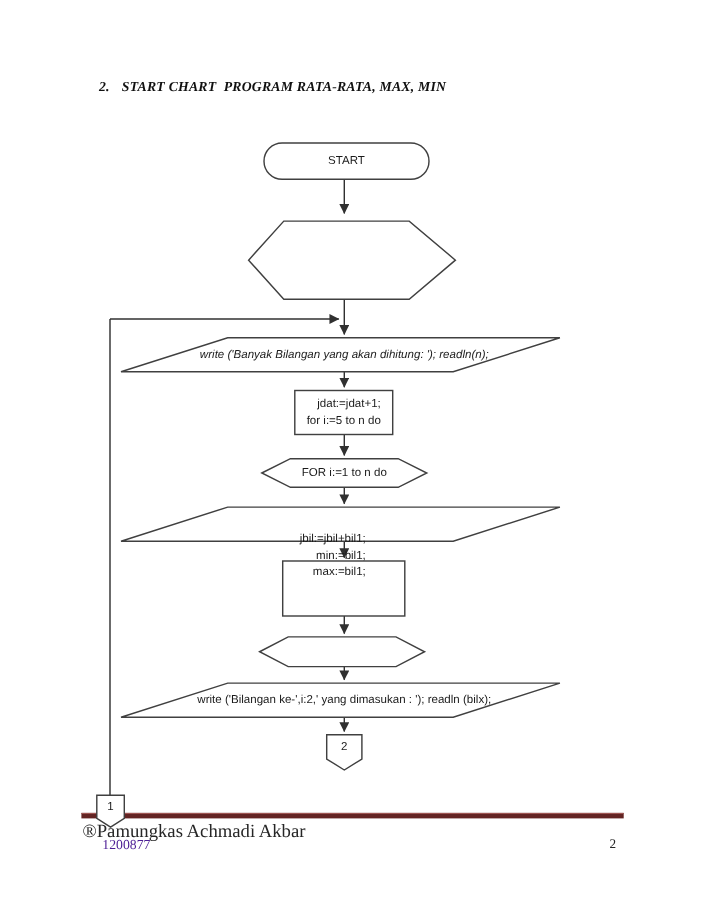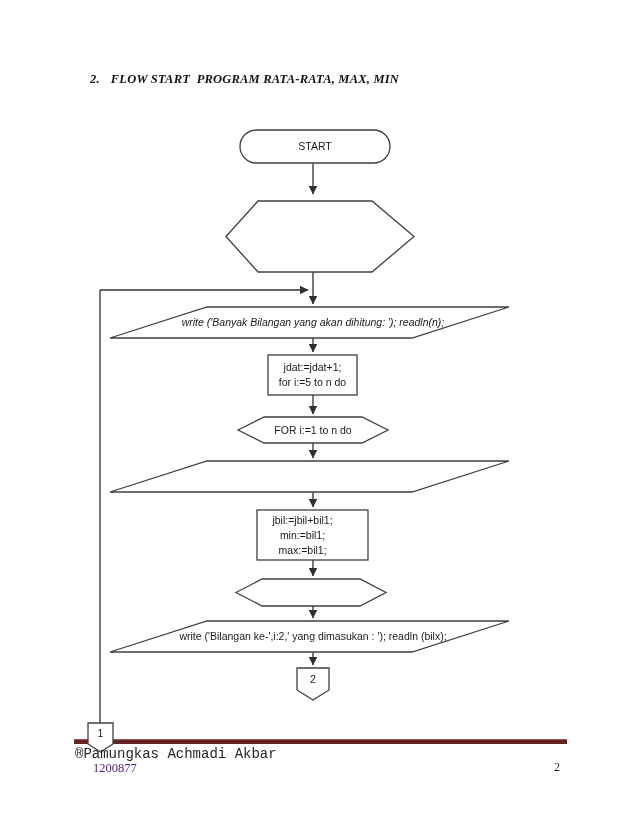--- a/index.html
+++ b/index.html
@@ -23,21 +23,21 @@
     font-size: 12.5px;
     color: #111111;
     letter-spacing: 0.2px;
   }
   .title span { white-space: pre; }
   .lbl {
     position: absolute;
     display: flex;
     align-items: center;
     justify-content: center;
-    text-align: center;
+    text-align: right;
     font-size: 10.5px;
     line-height: 15px;
     color: #1a1a1a;
     white-space: pre-line;
     z-index: 3;
     pointer-events: none;
   }
   .lbl.left {
     display: block;
     text-align: left;
@@ -55,22 +55,22 @@
     width: 493px;
     height: 4px;
     background: #632423;
     border-top: 1px solid #9e5552;
     z-index: 1;
   }
   .footer-author {
     position: absolute;
     left: 75px;
     top: 746px;
-    font-family: Liberation Mono, monospace;
-    font-size: 14px;
+    font-family: Liberation Serif, serif;
+    font-size: 17px;
     color: #262626;
     z-index: 3;
   }
   .footer-id {
     position: absolute;
     left: 93px;
     top: 761px;
     font-family: "Liberation Serif", serif;
     font-size: 12.5px;
     color: #4c1d95;
@@ -88,21 +88,21 @@
     z-index: 3;
   }
 </style>
 </head>
 <body>
 
 <div class="page">
 
   <div class="title">
     <span>2.</span>
-    <span>FLOW START  PROGRAM RATA-RATA, MAX, MIN</span>
+    <span>START CHART  PROGRAM RATA-RATA, MAX, MIN</span>
   </div>
 
   <div class="footer-rule"></div>
 
   <svg id="fc-svg" width="638" height="826" viewBox="0 0 638 826">
     <defs>
       <marker id="arr" markerUnits="userSpaceOnUse" markerWidth="10" markerHeight="9" refX="8.5" refY="4.5" orient="auto">
         <path d="M0,0 L9,4.5 L0,9 z" fill="#303030"></path>
       </marker>
     </defs>
@@ -140,21 +140,21 @@
 
 
   <div class="lbl" style="left:128px; top:307px; width:370px; height:31px;font-style:italic;">write ('Banyak Bilangan yang akan dihitung: '); readln(n);</div>
 
   <div class="lbl" style="left:268px; top:355px; width:89px; height:40px;">jdat:=jdat+1;
 for i:=5 to n do</div>
 
   <div class="lbl" style="left:238px; top:417px; width:150px; height:26px;">FOR i:=1 to n do</div>
 
 
-  <div class="lbl" style="left:257px; top:510px; width:91px; height:50px;">jbil:=jbil+bil1;
+  <div class="lbl" style="left:257px; top:480px; width:91px; height:50px;">jbil:=jbil+bil1;
 min:=bil1;
 max:=bil1;</div>
 
 
   <div class="lbl" style="left:128px; top:621px; width:370px; height:31px;">write ('Bilangan ke-',i:2,' yang dimasukan : '); readln (bilx);</div>
 
   <div class="lbl" style="left:297px; top:668px; width:32px; height:23px;">2</div>
 
   <div class="lbl" style="left:88px; top:723px; width:25px; height:21px;">1</div>
 

